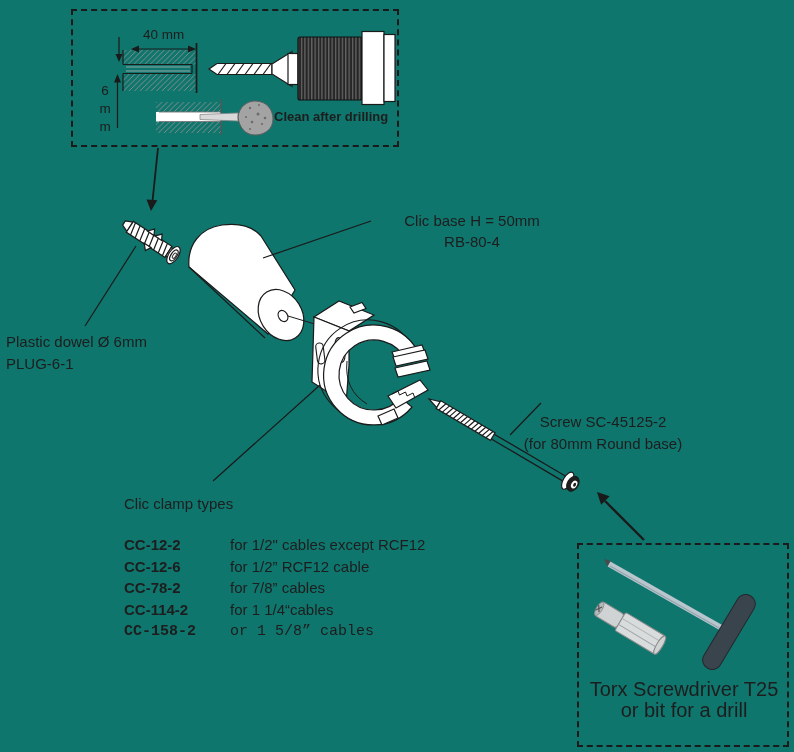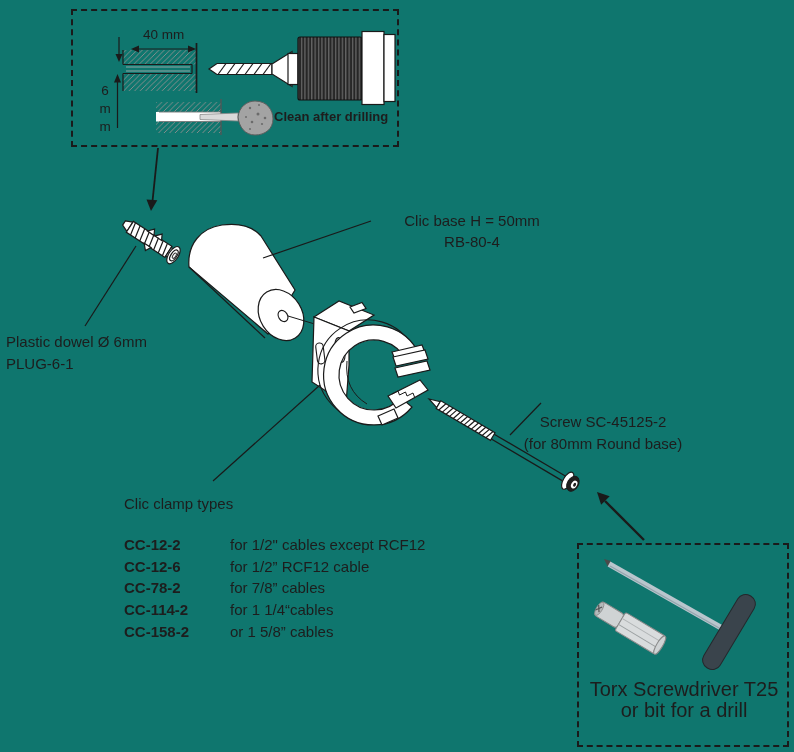--- a/index.html
+++ b/index.html
@@ -226,21 +226,21 @@
   </div>
   <div class="ct-row" style="top:525px;">
     <span class="code">CC-12-6</span><span>for 1/2” RCF12 cable</span>
   </div>
   <div class="ct-row" style="top:546px;">
     <span class="code">CC-78-2</span><span>for 7/8” cables</span>
   </div>
   <div class="ct-row" style="top:568px;">
     <span class="code">CC-114-2</span><span>for 1 1/4“cables</span>
   </div>
-  <div class="ct-row" style="top:590px;">
+  <div class="ct-row" style="top:590px;font-family:Liberation Mono, monospace;">
     <span class="code">CC-158-2</span><span>or 1 5/8” cables</span>
   </div>
 
   <div class="lbl" id="lbl-torx">
     <div>Torx Screwdriver T25</div>
     <div>or bit for a drill</div>
   </div>
 
 </div>
 

